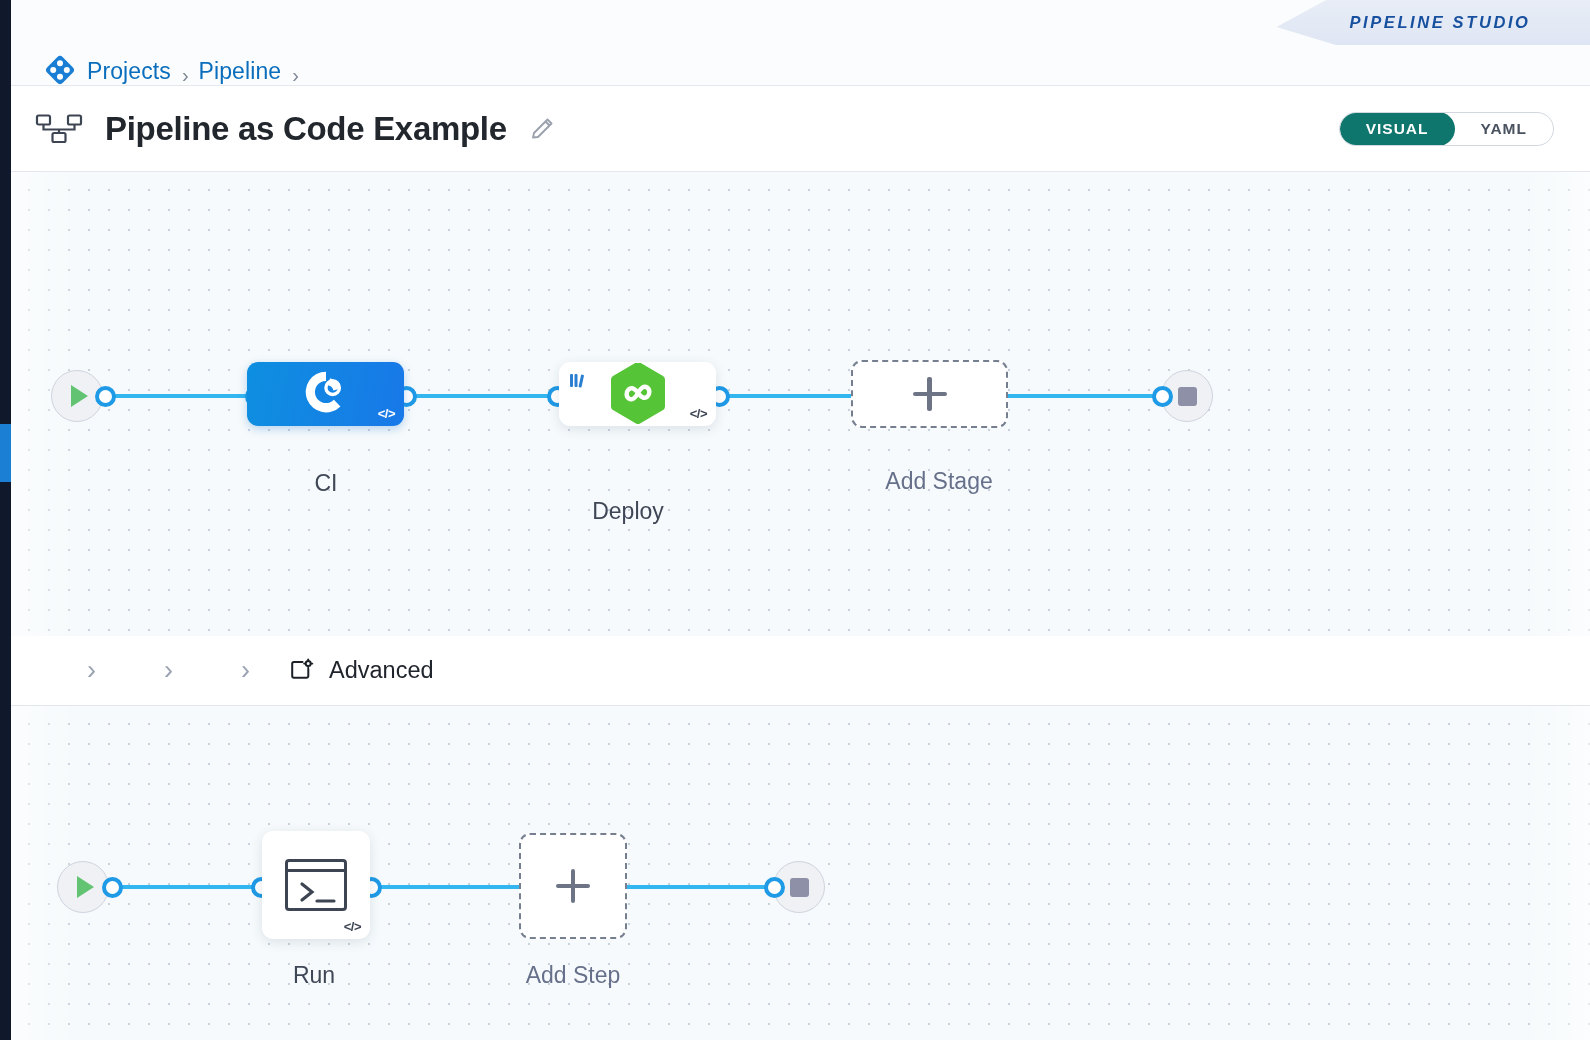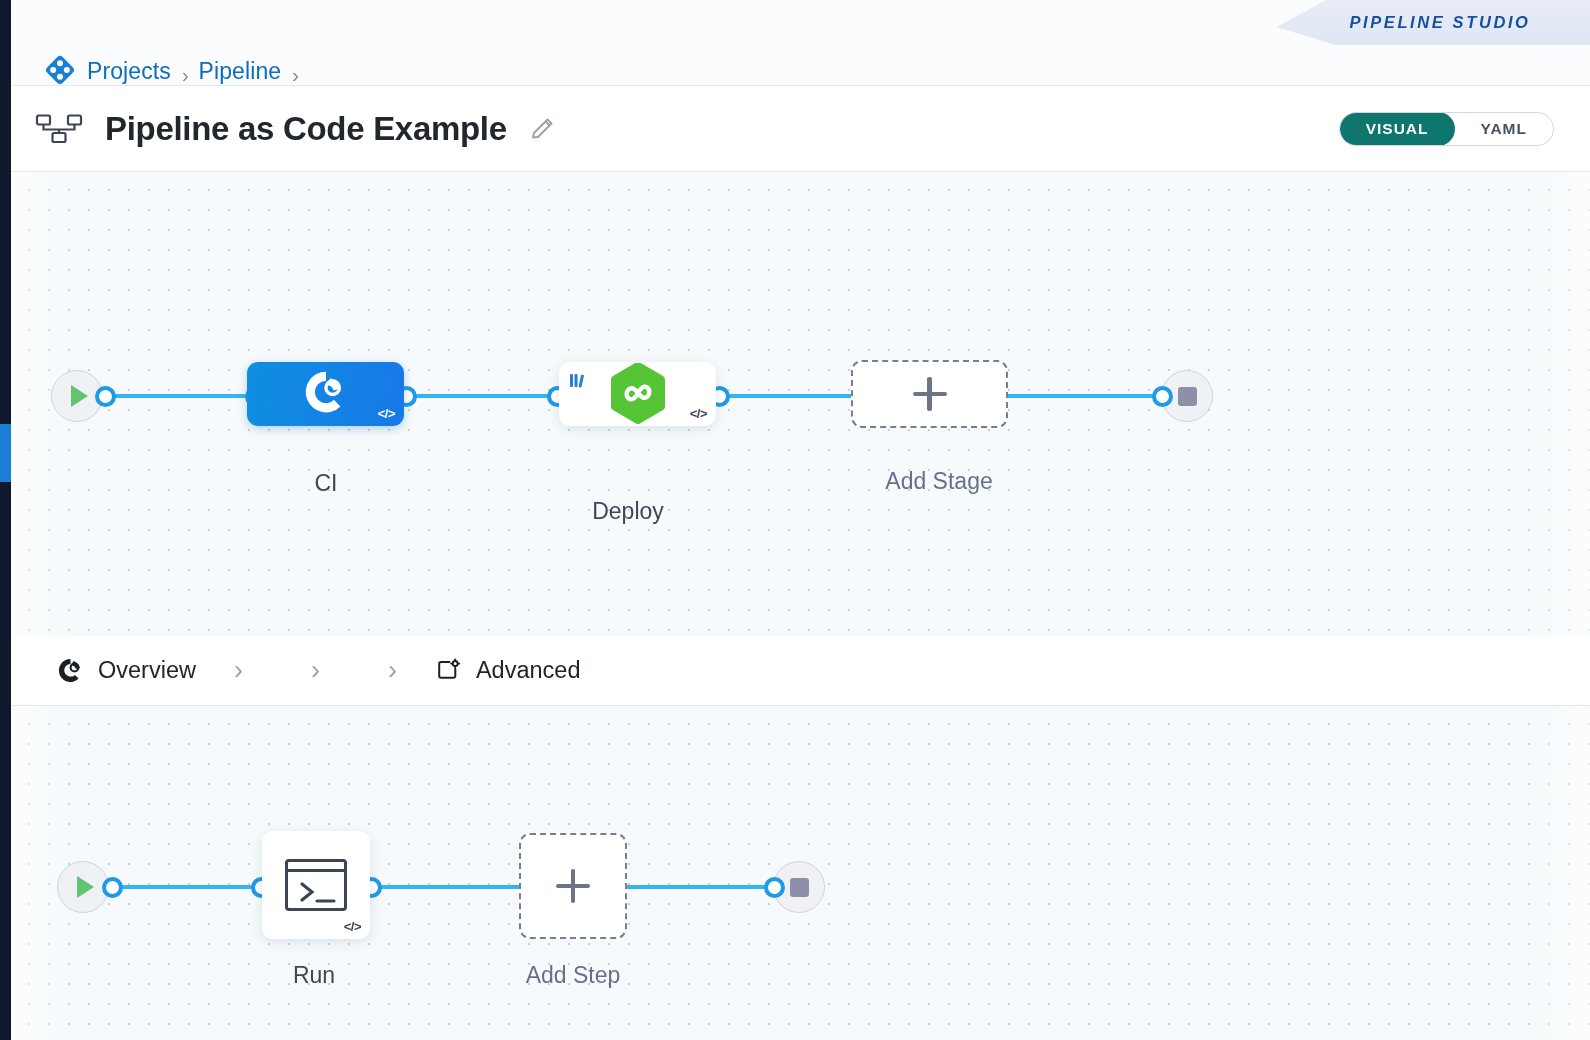--- a/index.html
+++ b/index.html
@@ -304,30 +304,20 @@
     <div class="node-label muted" style="left:928px; top:296px;">Add Stage</div>
 
     <div class="port" style="left:1141px; top:214px;"></div>
     <div class="endcap" style="left:1150px; top:198px;">
       <span class="stop-sq"></span>
     </div>
   </div>
 
   <div class="tab-bar">
 
-    <div class="tab">
-      <span class="tab-ico">
-        <svg viewBox="0 0 27 27" width="27" height="27">
-          <path d="M13.5 2 a11.5 11.5 0 1 0 8.1 19.6 l-3.7 -3.7 A6.3 6.3 0 1 1 13.5 7 Z" fill="#1c2027"></path>
-          <path d="M16 4 a9.8 9.8 0 0 1 7 7 l-4 1.1 a5 5 0 0 0 -3.6 -3.6 Z" fill="#1c2027"></path>
-          <circle cx="17.5" cy="10.5" r="3.9" fill="none" stroke="#1c2027" stroke-width="2.1"></circle>
-        </svg>
-      </span>
-      <span class="tab-txt">Overview</span>
-    </div>
 
     <span class="tab-chev">›</span>
 
 
     <span class="tab-chev">›</span>
 
 
     <span class="tab-chev">›</span>
 
     <div class="tab">

